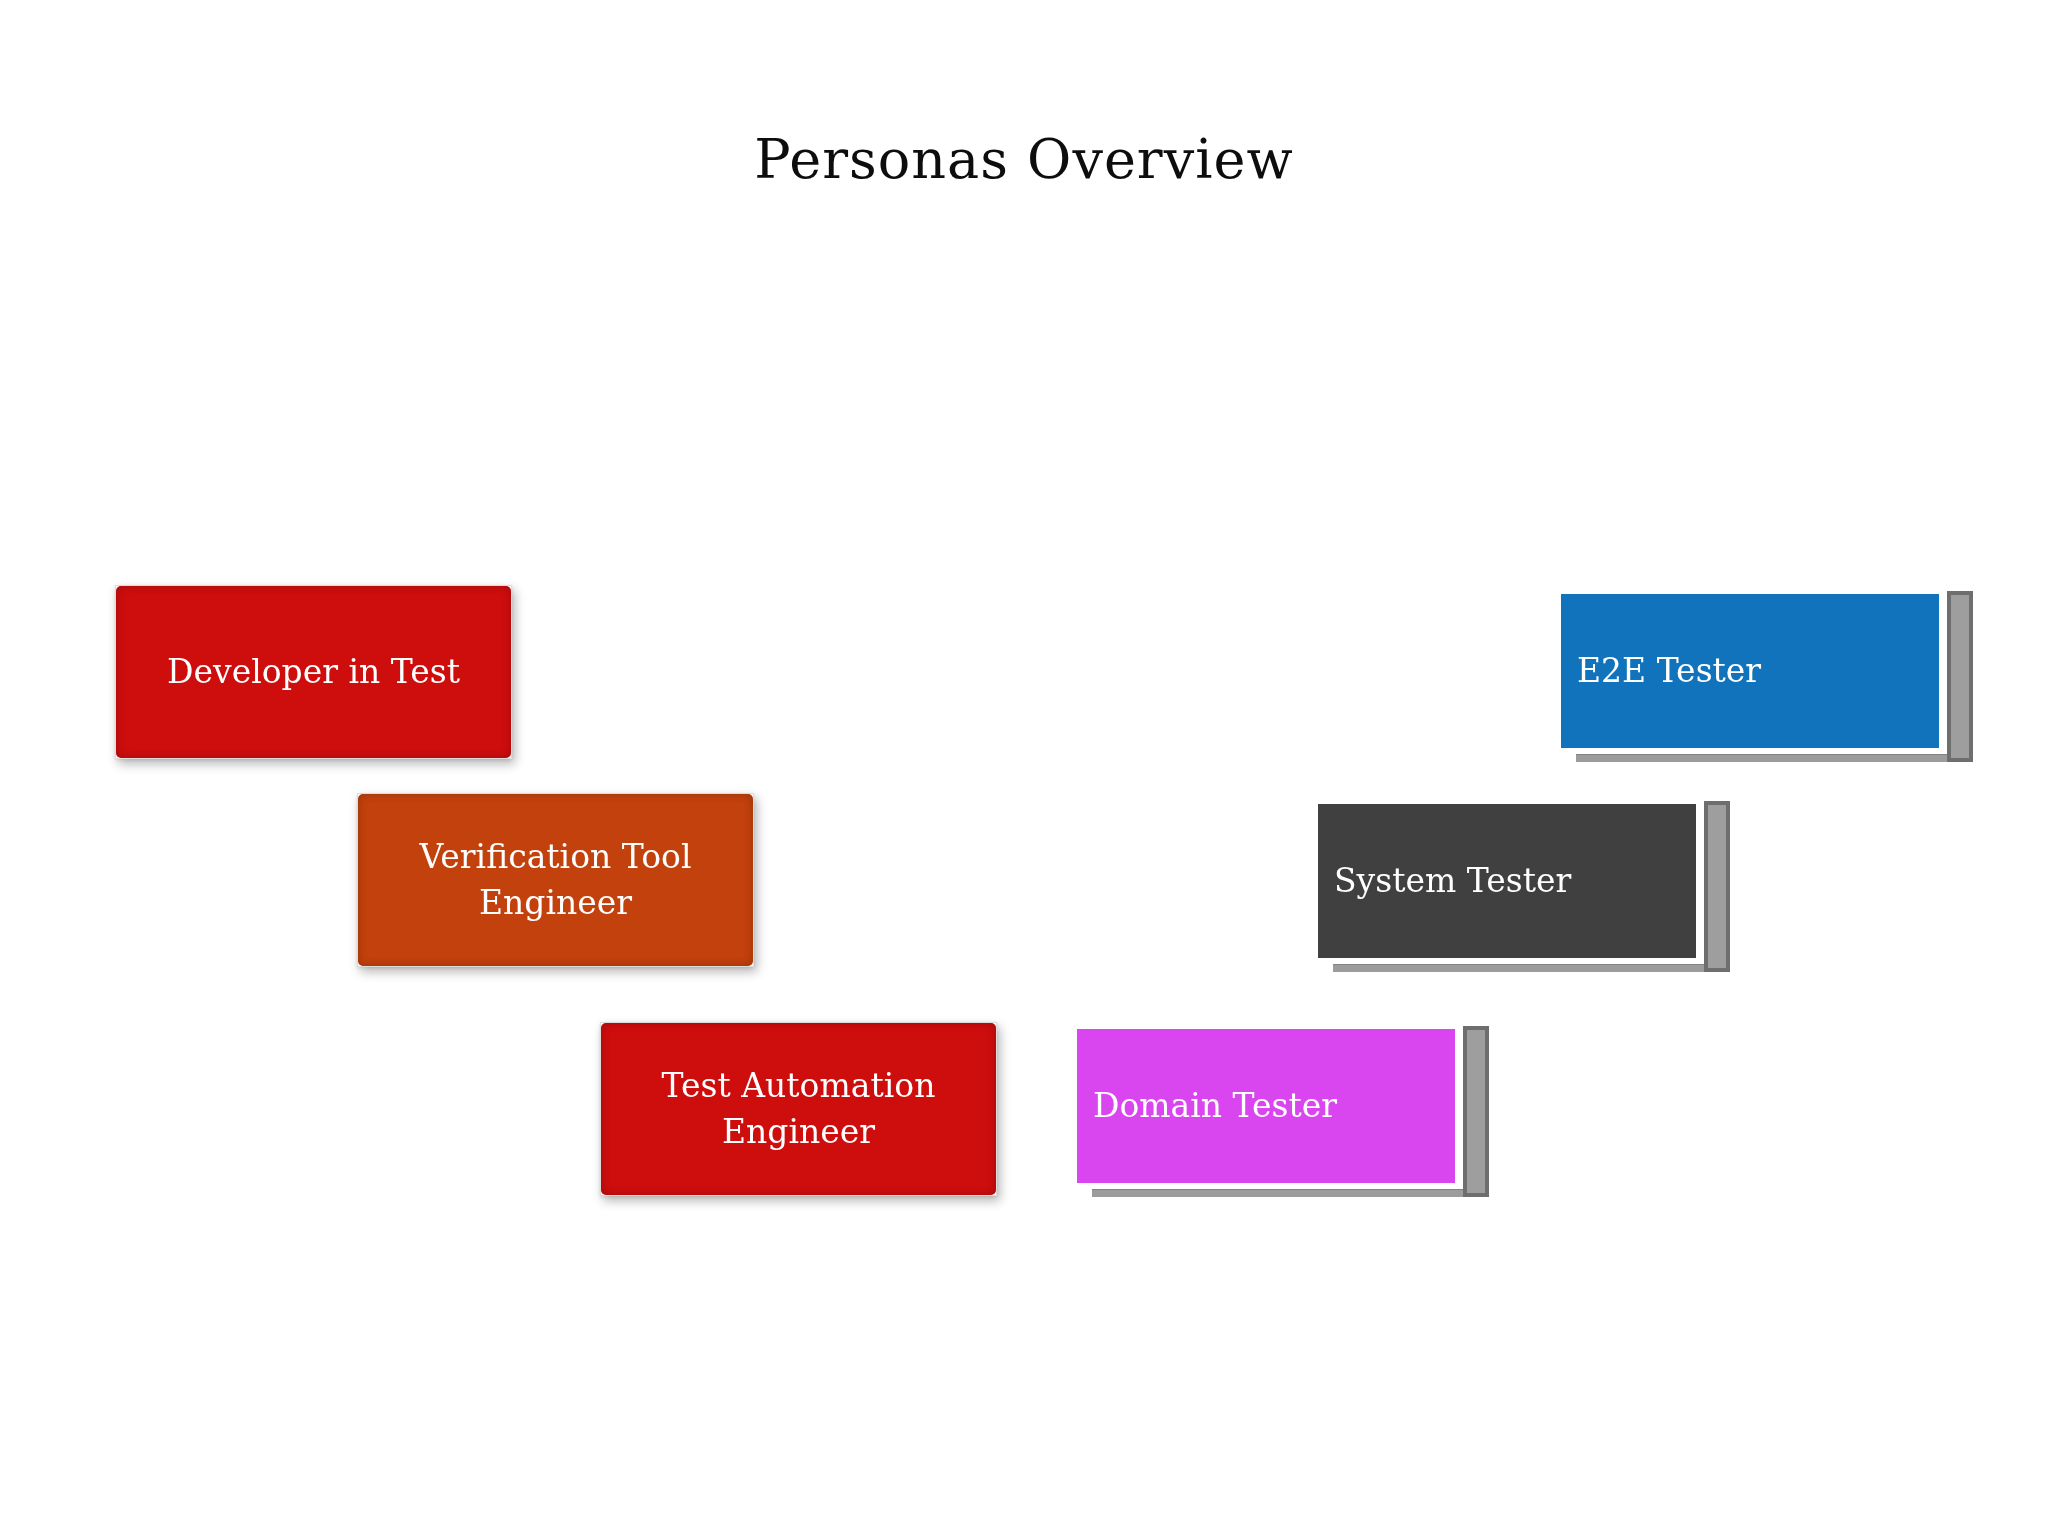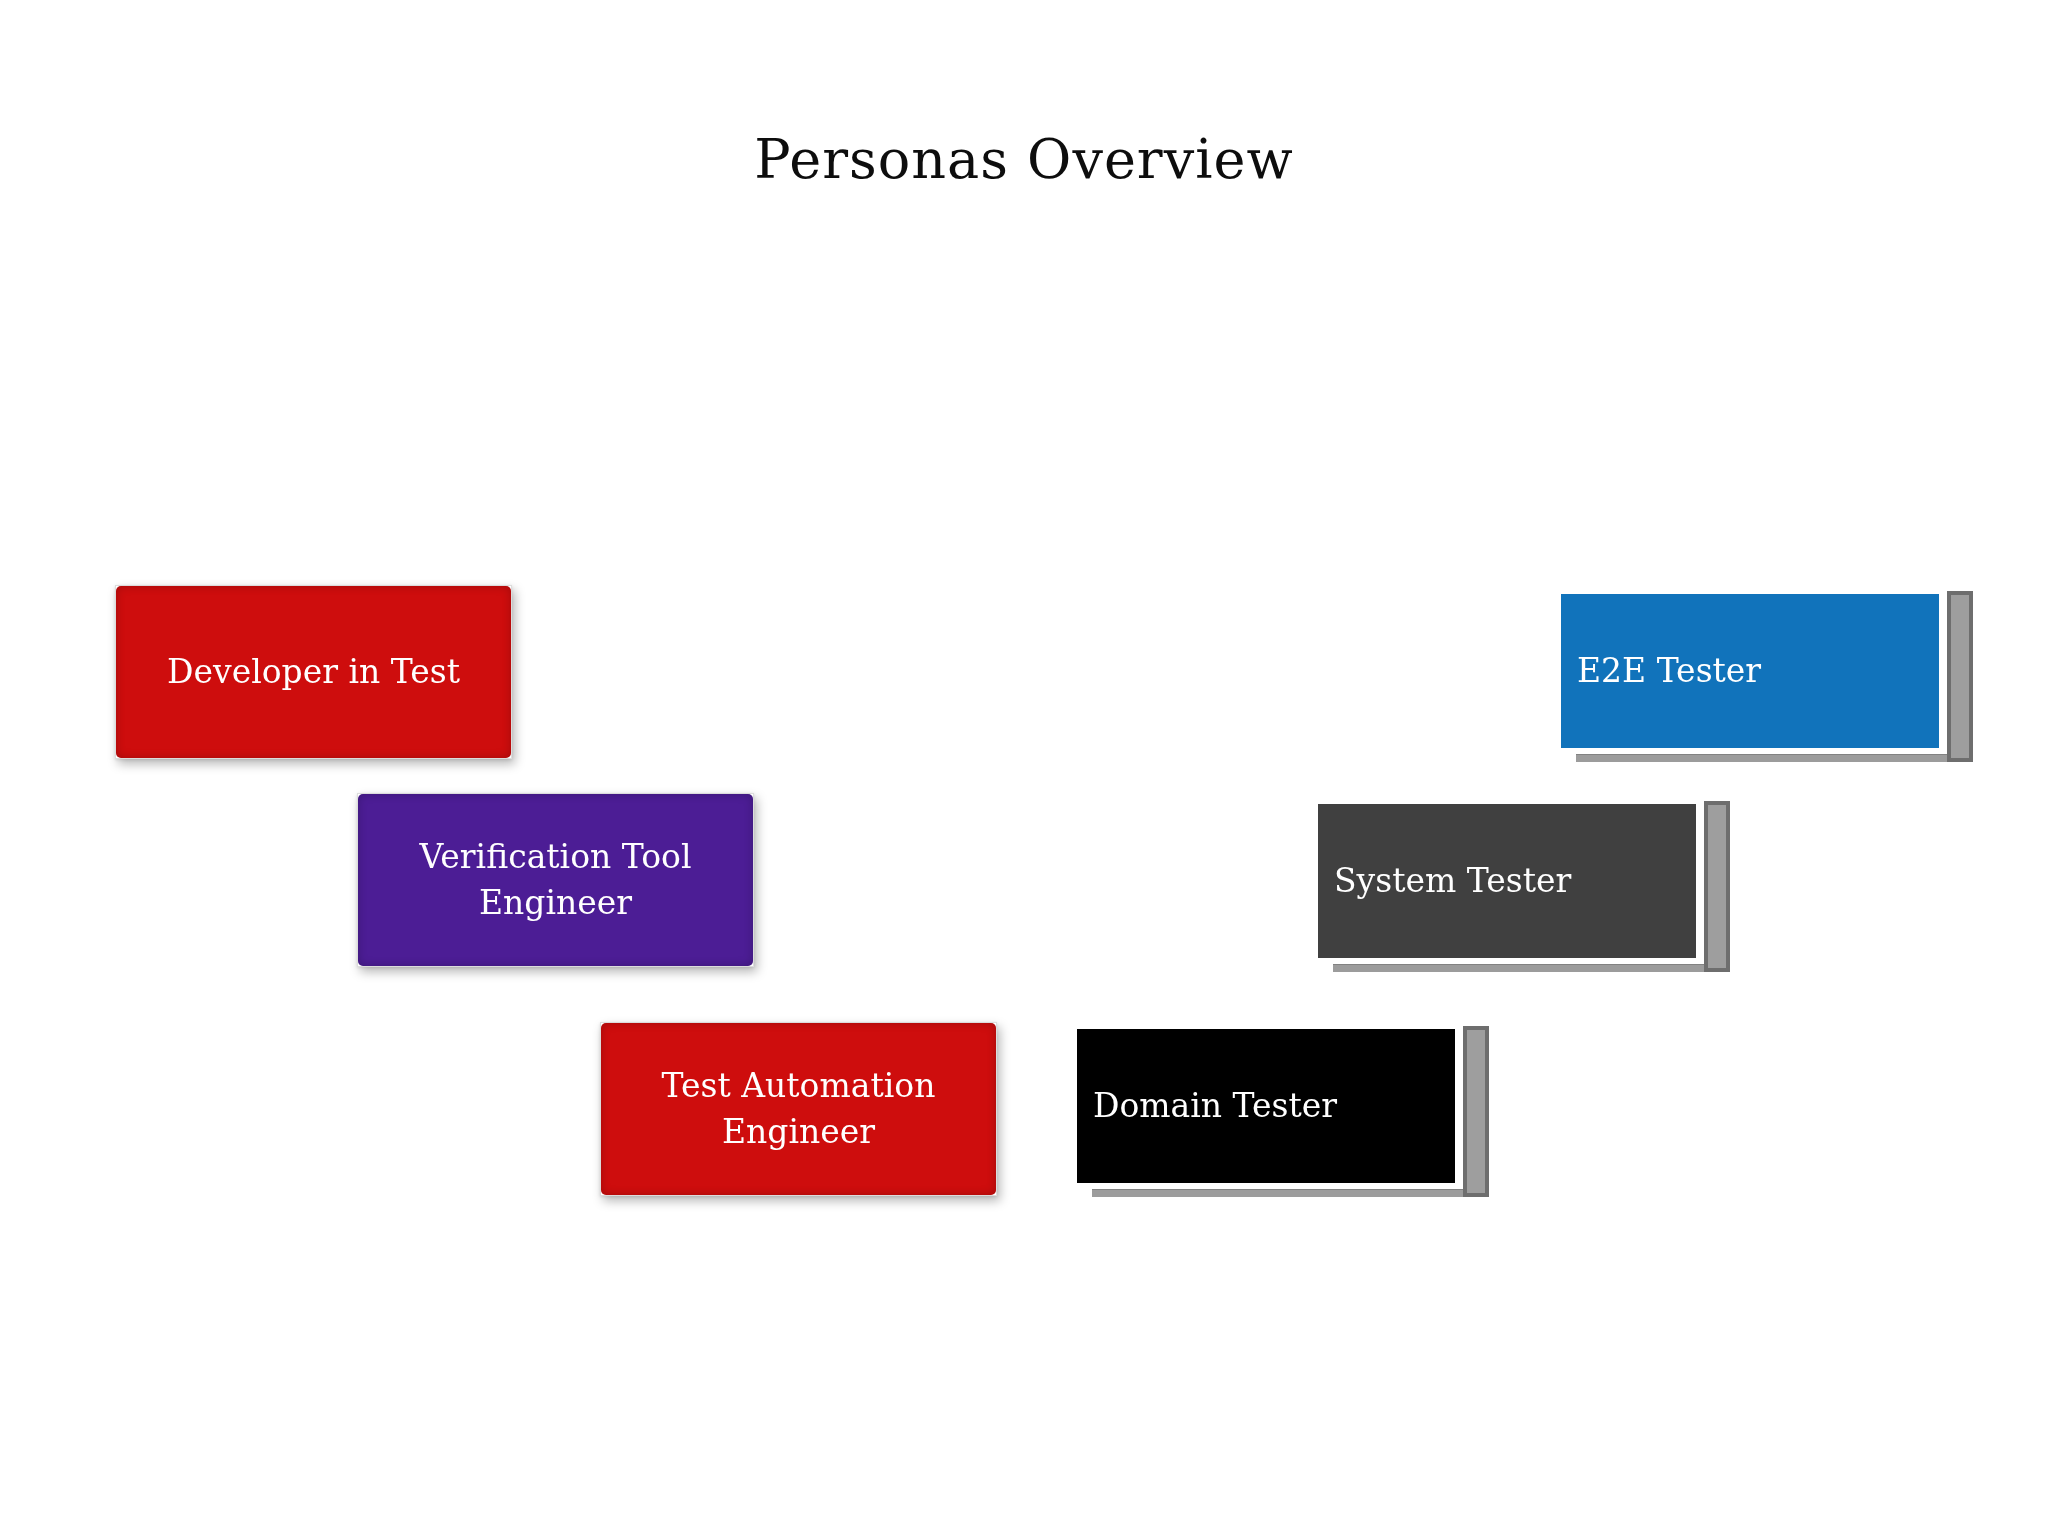--- a/index.html
+++ b/index.html
@@ -100,21 +100,21 @@
 
   <h1 class="title">Personas Overview</h1>
 
   <div class="red-box pos-r1">
     <div class="red-face" style="background: rgb(206, 13, 13);">
       <span class="box-label">Developer in Test</span>
     </div>
   </div>
 
   <div class="red-box pos-r2">
-    <div class="red-face" style="background: #4c1d95;">
+    <div class="red-face" style="background: #c2410c;">
       <span class="box-label">Verification Tool Engineer</span>
     </div>
   </div>
 
   <div class="red-box pos-r3">
     <div class="red-face" style="background: rgb(206, 13, 13);">
       <span class="box-label">Test Automation Engineer</span>
     </div>
   </div>
 
@@ -130,18 +130,18 @@
     <div class="edge-bottom"></div>
     <div class="edge-right"></div>
     <div class="blue-face" style="background: #404040;">
       <span class="box-label">System Tester</span>
     </div>
   </div>
 
   <div class="blue-box pos-b3">
     <div class="edge-bottom"></div>
     <div class="edge-right"></div>
-    <div class="blue-face" style="background: #000000;">
+    <div class="blue-face" style="background: #d946ef;">
       <span class="box-label">Domain Tester</span>
     </div>
   </div>
 
 </main>
 
 </body></html>

